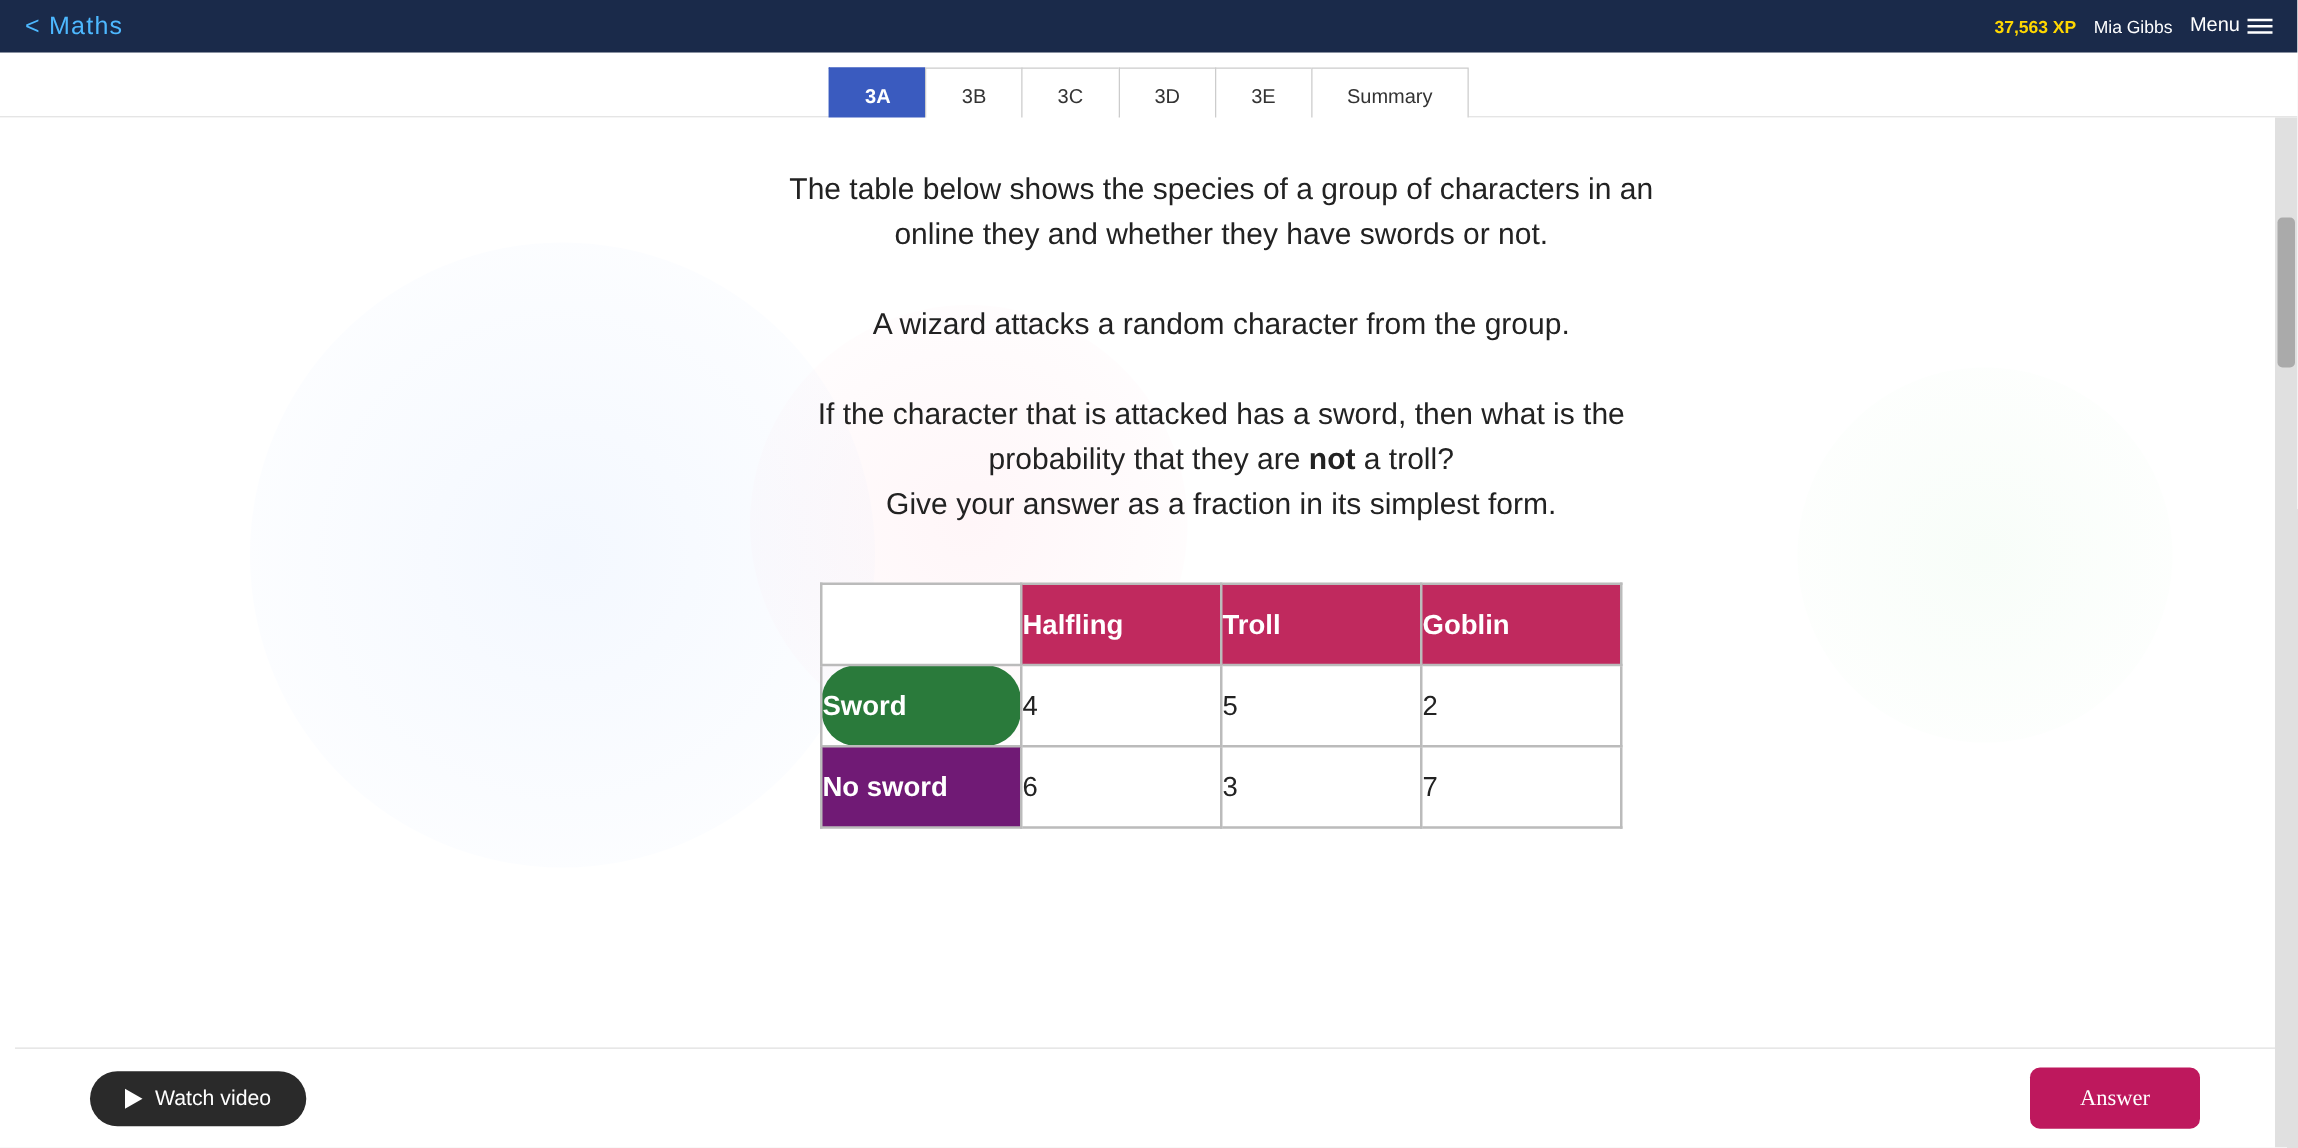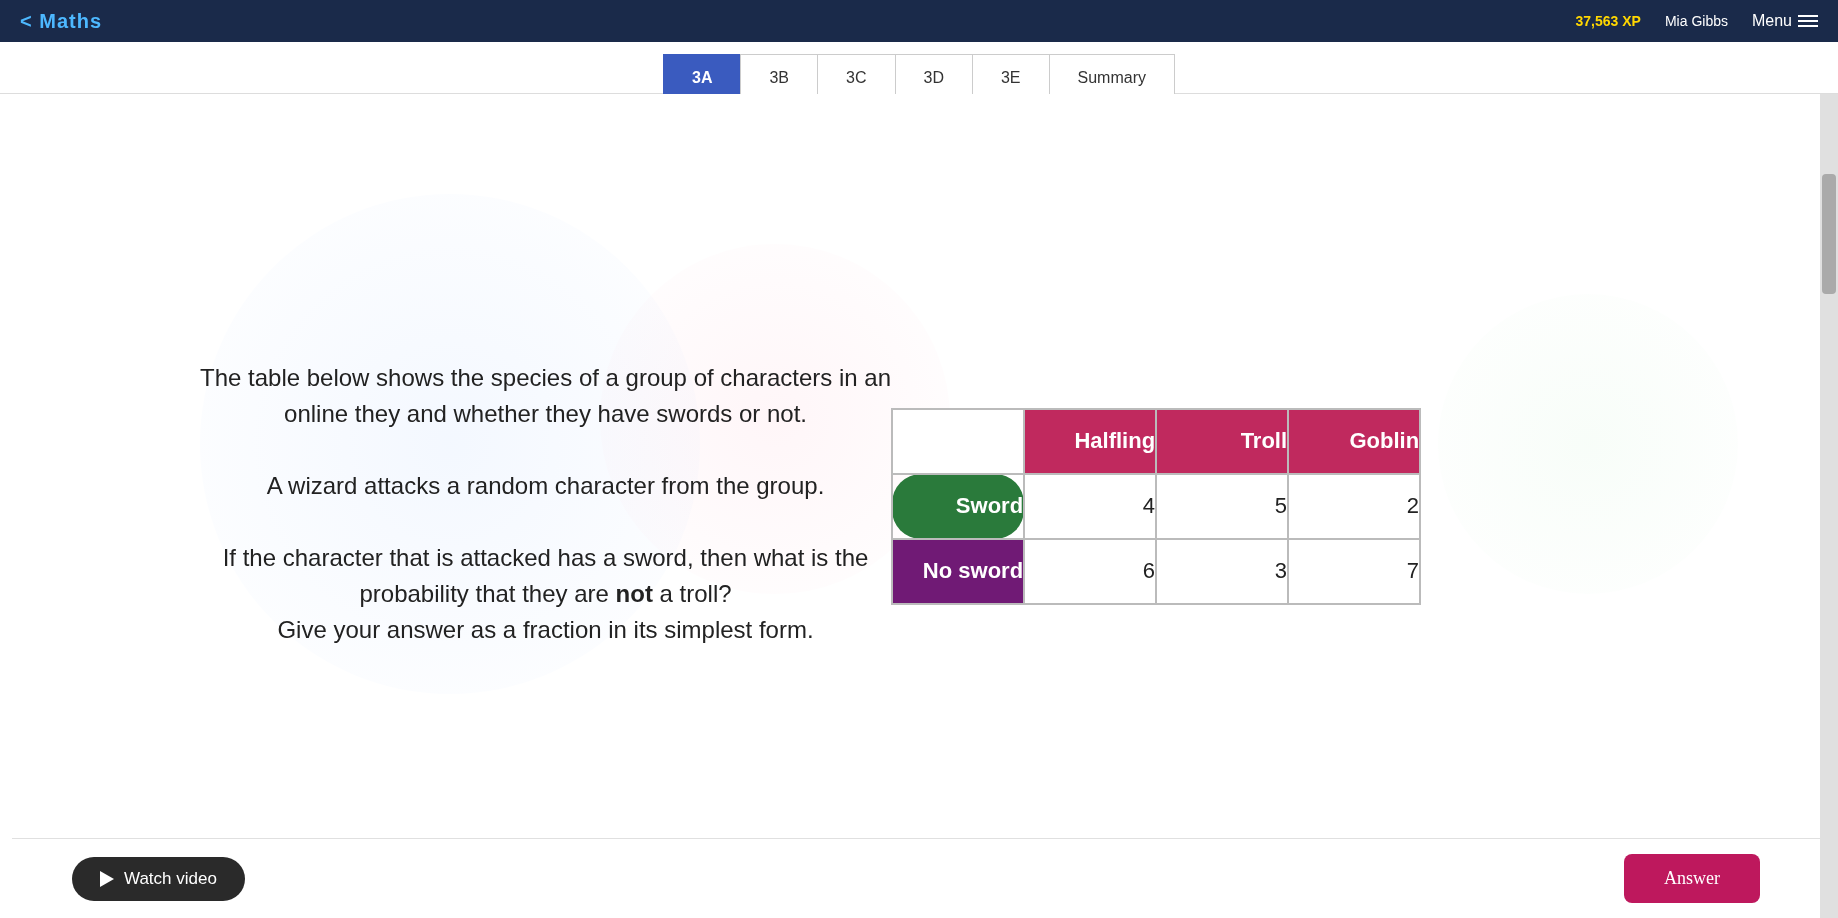--- a/index.html
+++ b/index.html
@@ -19,27 +19,27 @@
       display: flex;
       align-items: center;
       justify-content: space-between;
       padding: 0 20px;
       position: relative;
       z-index: 10;
     }
     .topbar-logo {
       color: #4db8ff;
       font-size: 20px;
-      font-weight: bold;
+      font-weight: normal;
       letter-spacing: 1px;
     }
     .topbar-right {
       display: flex;
       align-items: center;
-      gap: 24px;
+      gap: 14px;
       color: white;
       font-size: 14px;
     }
     .topbar-xp {
       color: #ffd700;
       font-weight: bold;
     }
     .topbar-user {
       color: white;
     }
@@ -116,21 +116,21 @@
       border-radius: 4px;
       margin: 2px auto;
       margin-top: 80px;
     }
 
     
     .content {
       flex: 1;
       background: white;
       display: flex;
-      flex-direction: row;
+      flex-direction: column;
       align-items: center;
       padding: 40px 84px 20px 200px;
       position: relative;
       overflow: hidden;
     }
 
     
     .bg-circle {
       position: absolute;
       border-radius: 50%;
@@ -174,23 +174,23 @@
     .table-container {
       position: relative;
       z-index: 1;
       margin-top: 20px;
       margin-bottom: 40px;
     }
     .data-table {
       border-collapse: collapse;
     }
     .data-table th, .data-table td {
-      width: 132px;
+      width: 160px;
       height: 65px;
-      text-align: right;
+      text-align: left;
       vertical-align: middle;
       font-size: 22px;
       border: 2px solid #bbb;
       margin-left: 20px;
     }
     .col-header {
       background: #c0295e;
       color: white;
       font-weight: bold;
       font-size: 22px;

